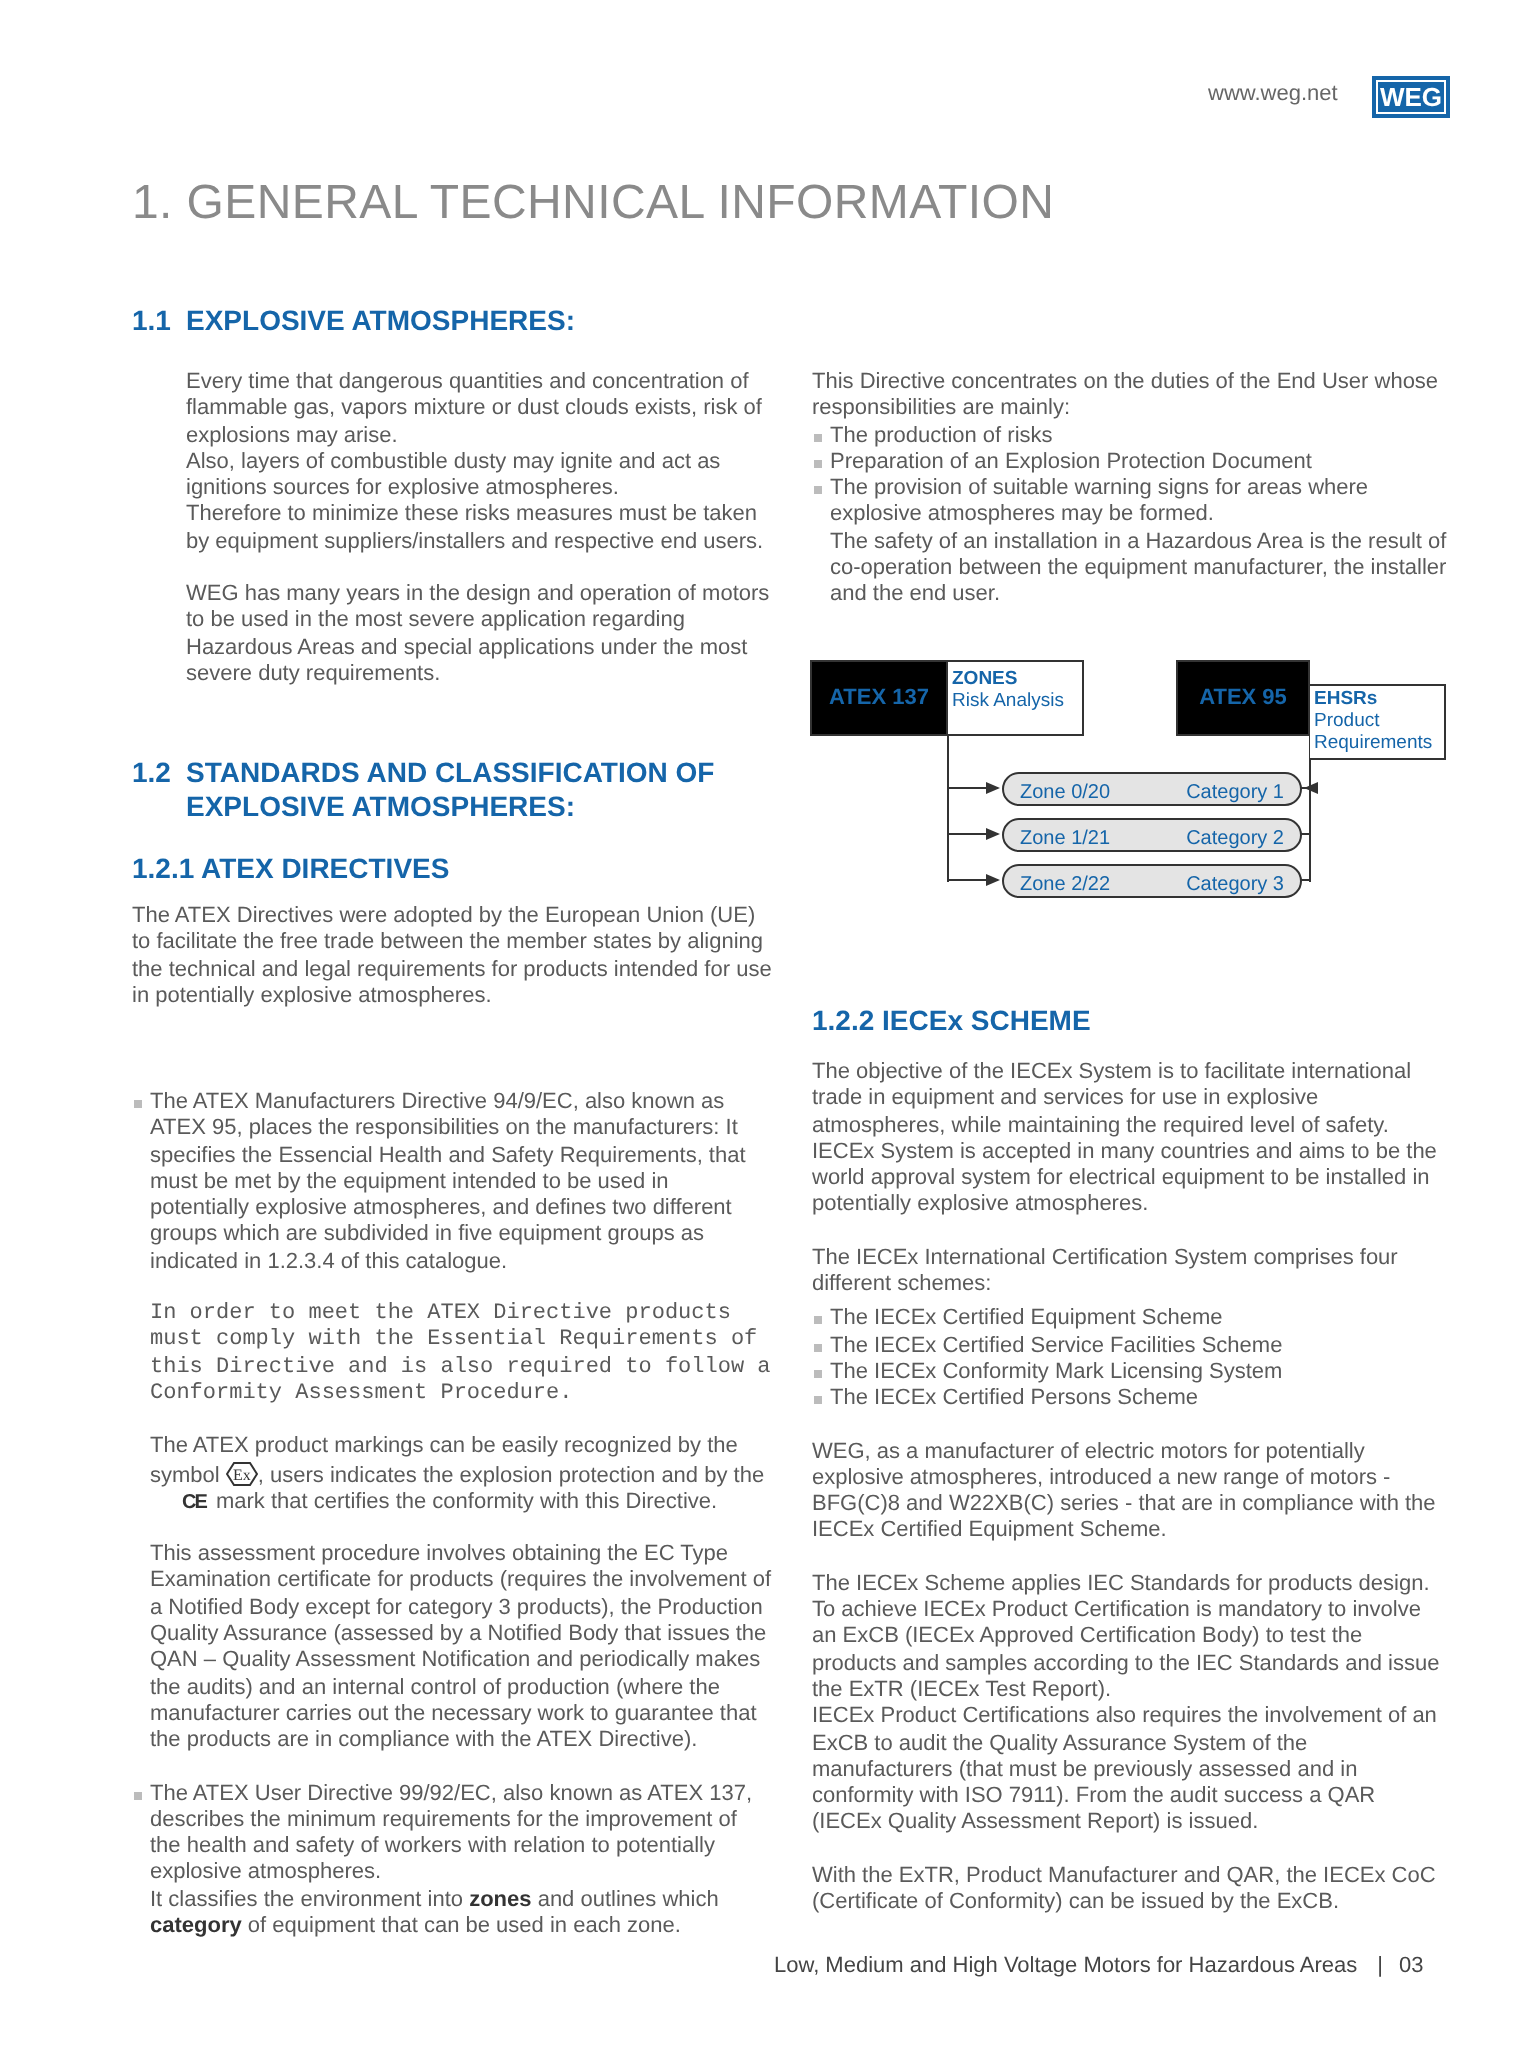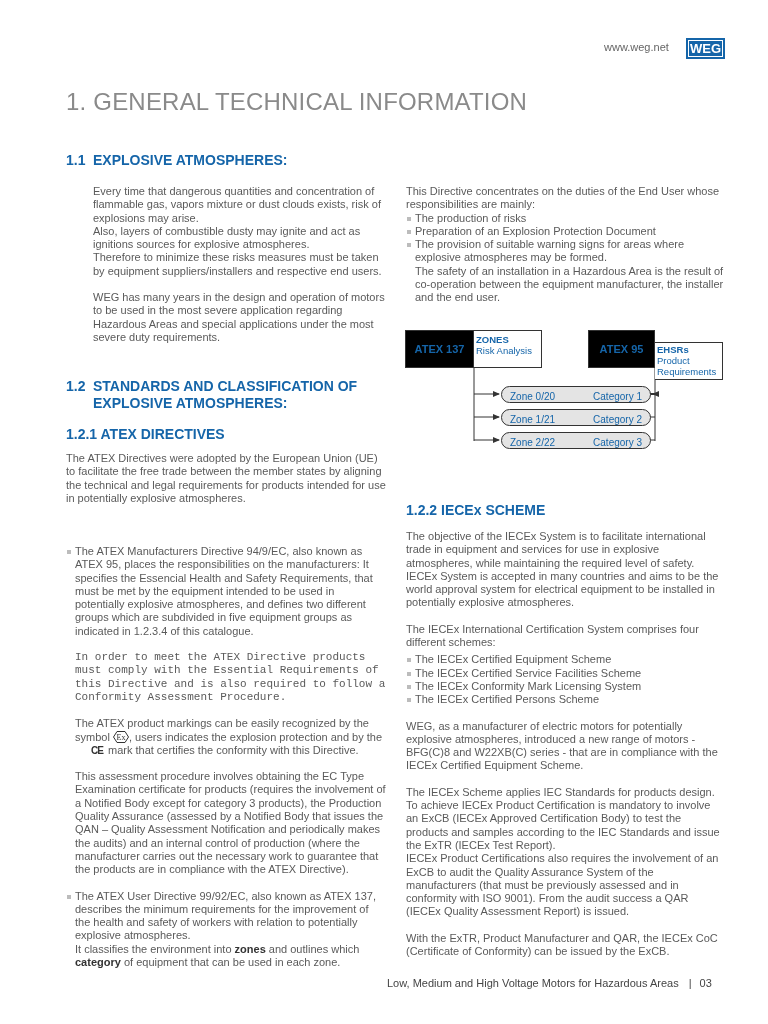--- a/index.html
+++ b/index.html
@@ -215,20 +215,20 @@
   <p>The IECEx International Certification System comprises four different schemes:</p>
   <div style="height:4px"></div>
   <p class="bullet">The IECEx Certified Equipment Scheme</p>
   <p class="bullet">The IECEx Certified Service Facilities Scheme</p>
   <p class="bullet">The IECEx Conformity Mark Licensing System</p>
   <p class="bullet">The IECEx Certified Persons Scheme</p>
   <div class="gap"></div>
   <p>WEG, as a manufacturer of electric motors for potentially explosive atmospheres, introduced a new range of motors - BFG(C)8 and W22XB(C) series - that are in compliance with the IECEx Certified Equipment Scheme.</p>
   <div class="gap"></div>
   <p>The IECEx Scheme applies IEC Standards for products design. To achieve IECEx Product Certification is mandatory to involve an ExCB (IECEx Approved Certification Body) to test the products and samples according to the IEC Standards and issue the ExTR (IECEx Test Report).</p>
-  <p>IECEx Product Certifications also requires the involvement of an ExCB to audit the Quality Assurance System of the manufacturers (that must be previously assessed and in conformity with ISO 9001). From the audit success a QAR (IECEx Quality Assessment Report) is issued.</p>
+  <p>IECEx Product Certifications also requires the involvement of an ExCB to audit the Quality Assurance System of the manufacturers (that must be previously assessed and in conformity with ISO 7911). From the audit success a QAR (IECEx Quality Assessment Report) is issued.</p>
   <div class="gap"></div>
   <p>With the ExTR, Product Manufacturer and QAR, the IECEx CoC (Certificate of Conformity) can be issued by the ExCB.</p>
 </div>
 
 <div class="footer">
   <span>Low, Medium and High Voltage Motors for Hazardous Areas</span><span class="sep">|</span><span>03</span>
 </div>
 
 </body></html>

